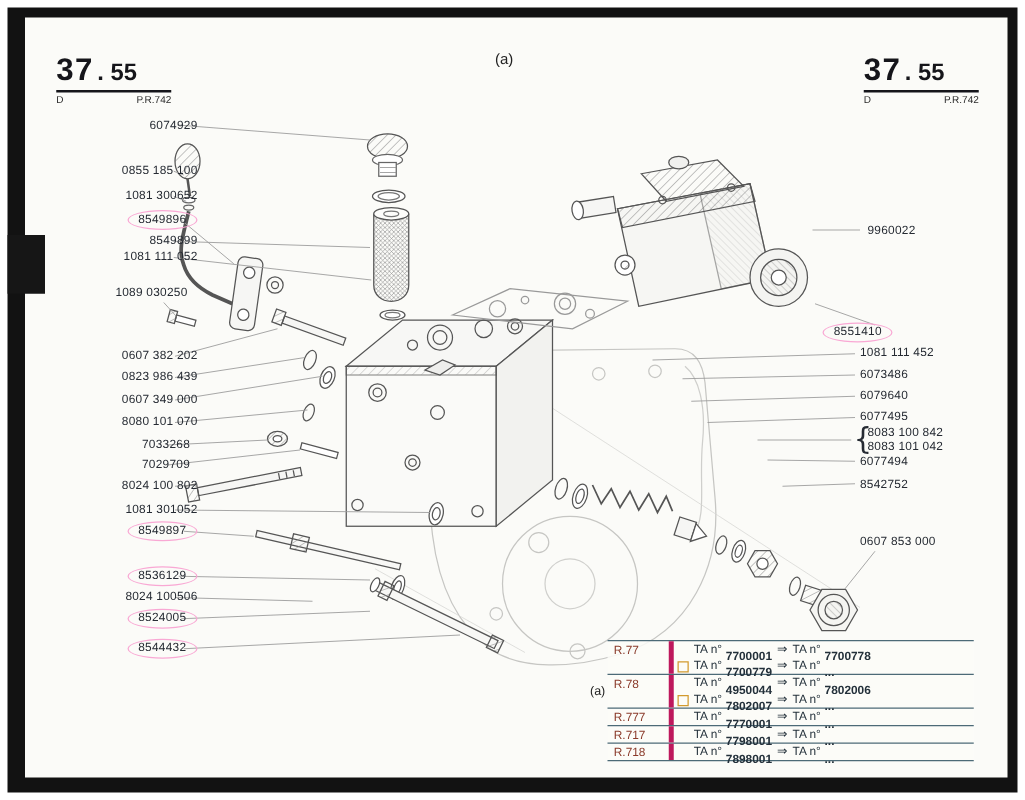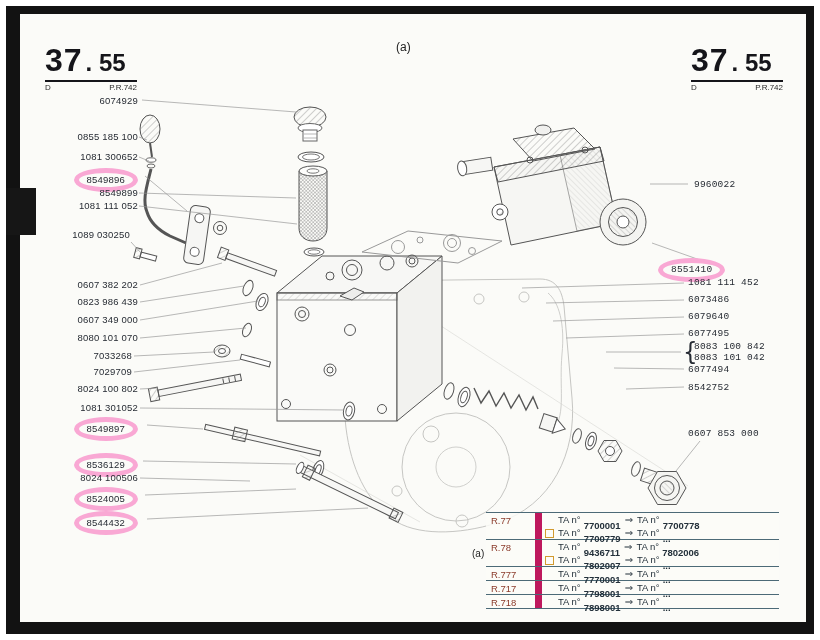--- a/index.html
+++ b/index.html
@@ -7,37 +7,37 @@
        font-family:"Liberation Sans","DejaVu Sans",sans-serif;}
   .frame{position:absolute;left:6px;top:6px;width:808px;height:628px;background:#121212;}
   .paper{position:absolute;left:20px;top:14px;width:786px;height:608px;background:#fbfbf8;}
   .index-tab{position:absolute;left:6px;top:188px;width:30px;height:47px;background:#161616;}
   .diagram{position:absolute;left:0;top:0;width:820px;height:640px;}
 
   .corner{position:absolute;width:92px;}
   .corner.tl{left:45px;top:42px;}
   .corner.tr{left:691px;top:42px;}
   .numline{display:flex;align-items:baseline;gap:3px;border-bottom:2.5px solid #15151a;padding-bottom:1px;color:#15151a;}
-  .maj{font-size:32px;font-weight:bold;letter-spacing:1px;}
-  .min{font-size:24px;font-weight:bold;}
+  .maj{font-size:25px;font-weight:bold;letter-spacing:1px;}
+  .min{font-size:19px;font-weight:bold;}
   .subline{display:flex;justify-content:space-between;font-size:8px;color:#2a2a2a;margin-top:1px;}
 
   .fig-note{position:absolute;left:396px;top:40px;font-size:12px;color:#222;}
   .tbl-note{position:absolute;left:472px;top:548px;font-size:10px;color:#222;}
 
   .lbl{position:absolute;font-size:9.5px;color:#262b33;letter-spacing:.2px;white-space:nowrap;}
-  .lbl.L{left:0;width:138px;text-align:right;}
-  .lbl.R{text-align:left;font-family:Liberation Mono, monospace;}
-  .lbl.ov span{display:inline-block;border:5px solid #f9a8d4;border-radius:50%;padding:1px 8px 2px;}
+  .lbl.L{left:0;width:138px;text-align:right;padding-left:20px;}
+  .lbl.R{text-align:left;}
+  .lbl.ov span{display:inline-block;border:1px solid #f9a8d4;border-radius:50%;padding:1px 8px 2px;}
 
   .brace{position:absolute;left:683px;top:339px;font-size:23px;color:#262b33;transform:scaleY(1.05);font-family:"DejaVu Sans",sans-serif;}
 
   .ta-table{position:absolute;left:486px;top:512px;width:293px;font-size:9.5px;color:#23303a;border-top:1px solid #4c6a77;background:rgba(251,251,248,.85);}
   .t-group{display:flex;border-bottom:1px solid #4c6a77;}
-  .t-model{width:44px;padding:2px 0 0 5px;color:#8a3a2a;border-right:7px solid #be185d;font-size:9.5px;}
+  .t-model{width:44px;padding:2px 0 0 5px;color:#8a3a2a;border-right:4px solid #be185d;font-size:9.5px;}
   .t-lines{flex:1;}
   .t-line{height:13px;display:flex;align-items:center;gap:3px;position:relative;padding-left:16px;}
   .chk{position:absolute;left:3px;top:3px;width:7px;height:7px;border:1px solid #d29a2f;background:transparent;}
   .num{font-weight:bold;margin-top:12px;}
   .arr{font-size:10px;margin:0 1px;color:#23303a;}
 </style>
 </head>
 <body>
 
 <div class="frame"></div>
@@ -346,21 +346,21 @@
         <span class="pfx">TA n°</span>
         <span class="num">...</span>
       </div>
     </div>
   </div>
   <div class="t-group">
     <div class="t-model">R.78</div>
     <div class="t-lines">
       <div class="t-line">
         <span class="pfx">TA n°</span>
-        <span class="num">9436711</span>
+        <span class="num">4950044</span>
         <span class="arr">⇒</span>
         <span class="pfx">TA n°</span>
         <span class="num">7802006</span>
       </div>
       <div class="t-line">
         <span class="chk"></span>
         <span class="pfx">TA n°</span>
         <span class="num">7802007</span>
         <span class="arr">⇒</span>
         <span class="pfx">TA n°</span>

